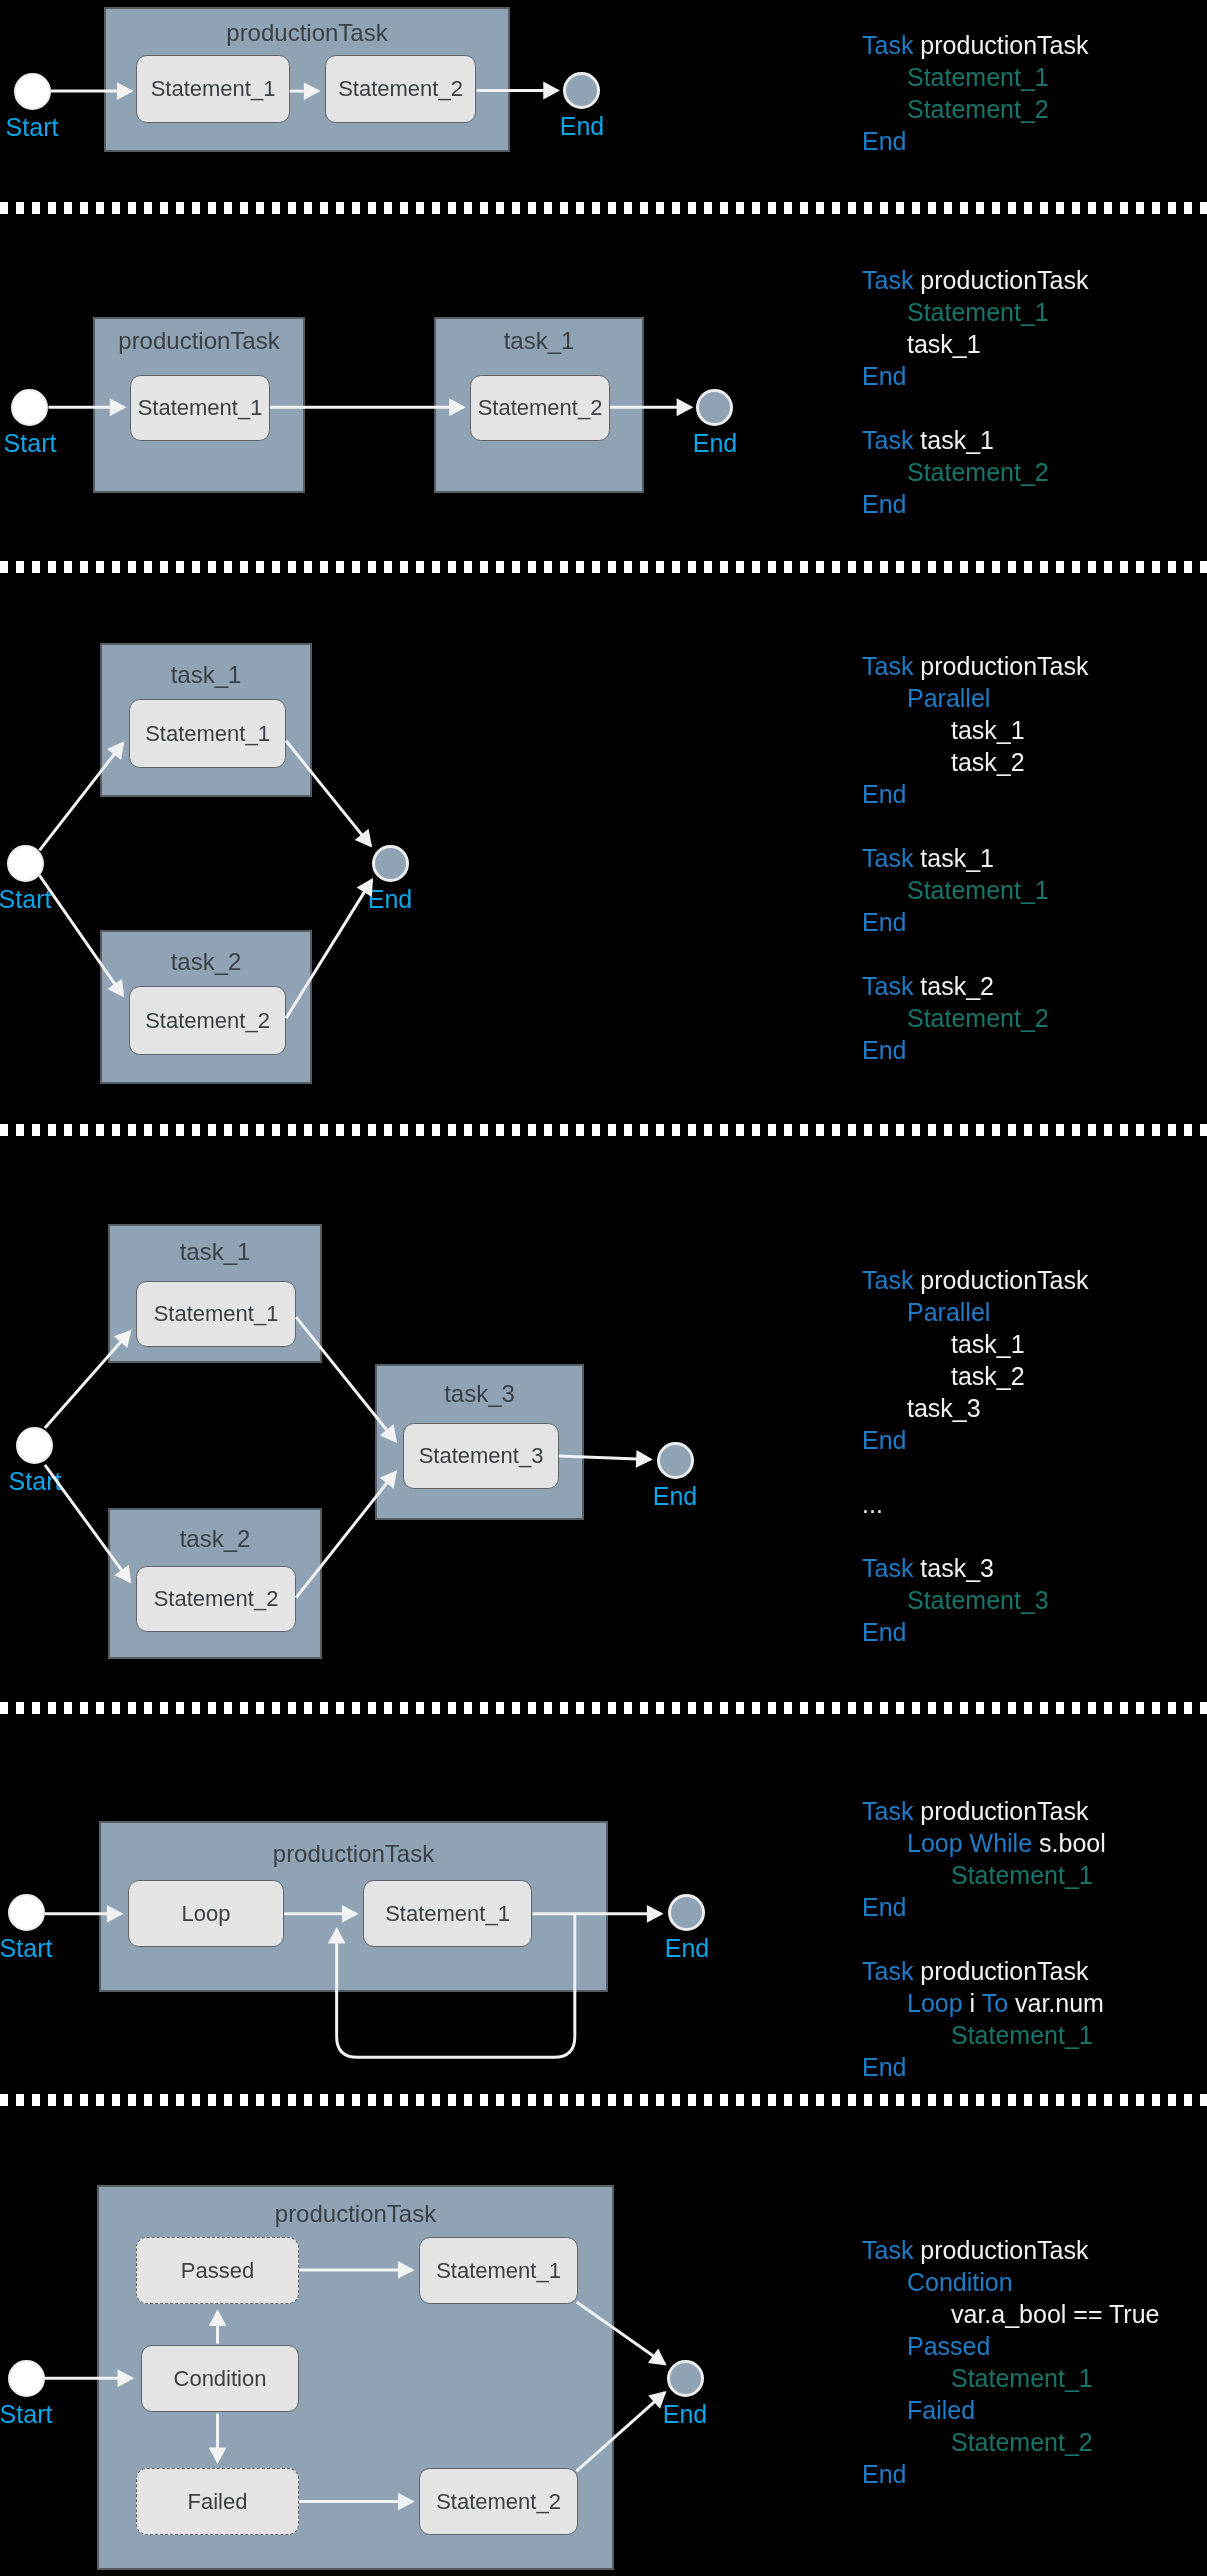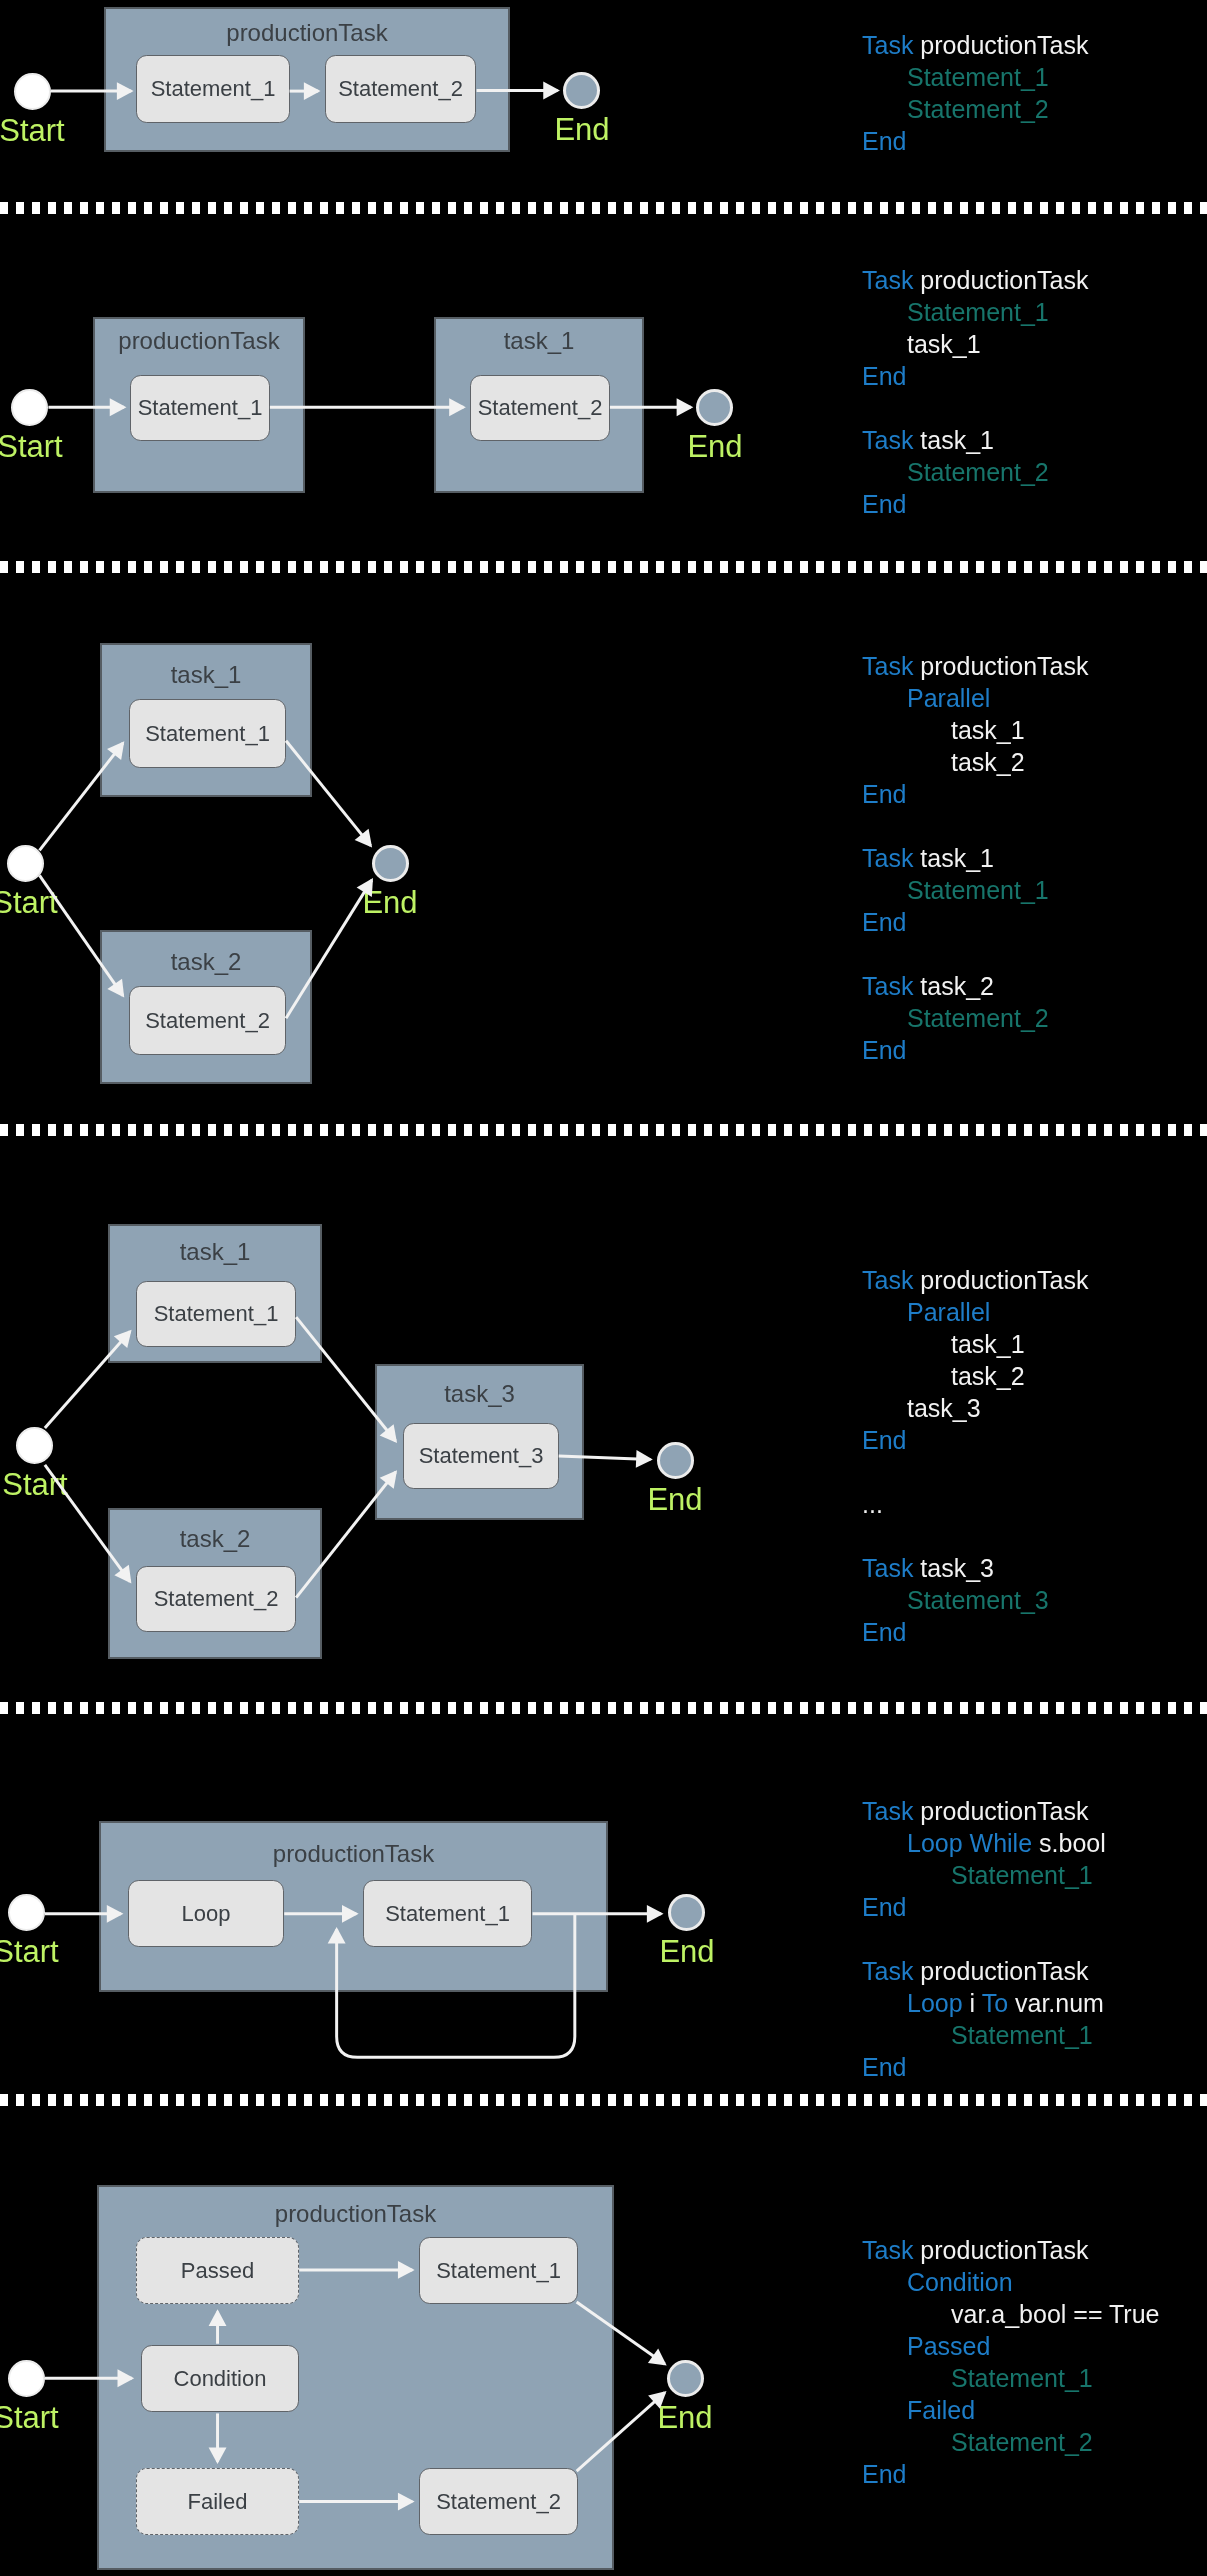--- a/index.html
+++ b/index.html
@@ -8,21 +8,21 @@
   
   .task-box{position:absolute;background:#8fa3b4;border:2.4px solid #565d63;box-sizing:border-box;}
   .task-title{position:absolute;left:0;right:0;text-align:center;font-size:24px;color:#3b4045;}
   .stmt{position:absolute;background:#e4e4e4;border:1.8px solid #5f6368;border-radius:10.7px;
         display:flex;align-items:center;justify-content:center;
         font-size:22px;color:#3b4045;box-sizing:border-box;}
   .stmt.dashed{border-style:dashed;}
   .circle{position:absolute;width:37px;height:37px;border-radius:50%;box-sizing:border-box;}
   .circle.start{background:#ffffff;border:2.4px solid #ececec;}
   .circle.end{background:#8fa3b4;border:3px solid #ececec;}
-  .node-label{position:absolute;color:#bef264;font-size:31px;transform:translateX(-50%);white-space:nowrap;}
+  .node-label{position:absolute;color:#0ea5e9;font-size:25px;transform:translateX(-50%);white-space:nowrap;}
   .sep{position:absolute;left:0;width:1208px;height:12px;
        background:repeating-linear-gradient(90deg,#ffffff 0 7.7px,transparent 7.7px 16px);}
   
   .code-block{position:absolute;left:862px;font-size:25px;line-height:32px;color:#f2f2f2;white-space:pre;}
   .code-line{height:32px;}
   .code-line.ind1{padding-left:45px;}
   .code-line.ind2{padding-left:89px;}
   .seg-kw{color:#1e7dc8;}
   .seg-w{color:#f2f2f2;}
   .seg-st{color:#17756b;}

